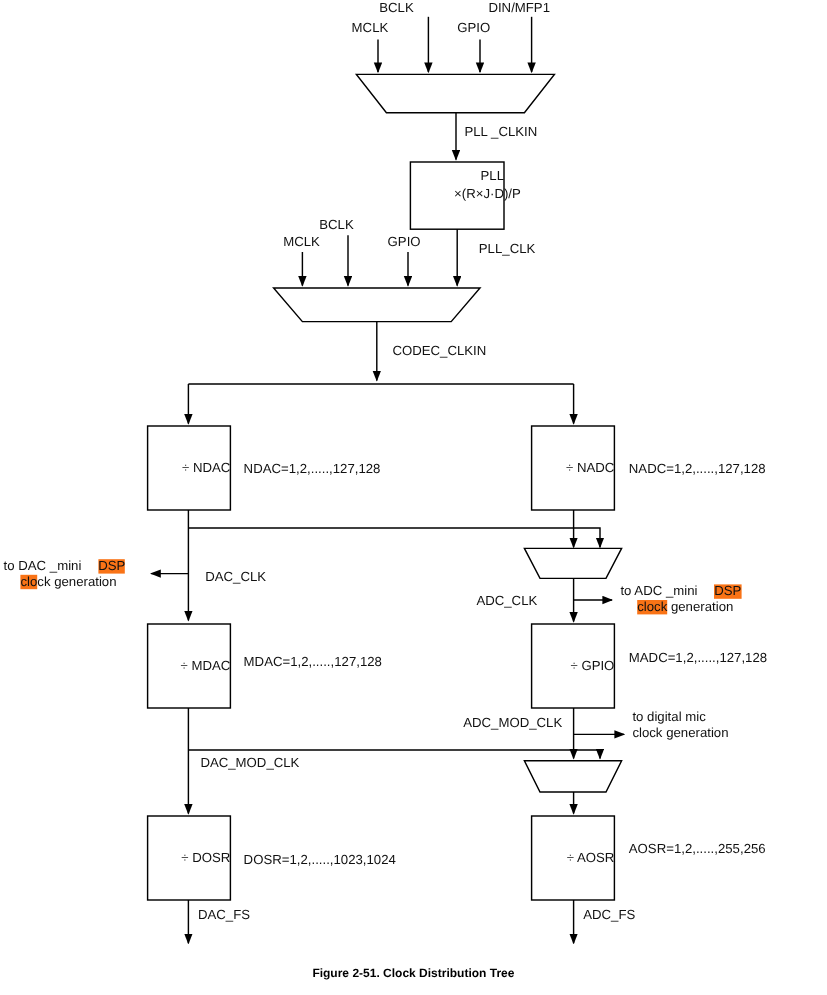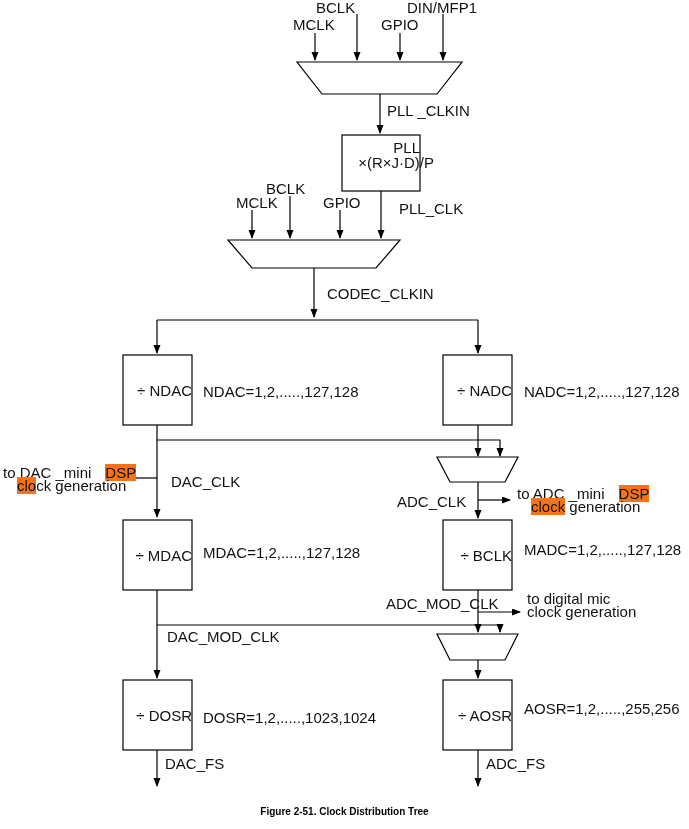--- a/index.html
+++ b/index.html
@@ -2,21 +2,21 @@
 <html><head>
 <meta charset="utf-8">
 <style>
   * { margin:0; padding:0; box-sizing:border-box; }
   html,body { background:#ffffff; }
   body { font-family:"Liberation Sans", sans-serif; color:#111; }
   .page { position:relative; width:689px; height:829px; background:#ffffff; overflow:hidden; }
   svg.diagram { position:absolute; left:0; top:0; }
   .wire { stroke:#000; stroke-width:1.2; fill:none; }
   .shape { stroke:#000; stroke-width:1.2; fill:#ffffff; }
-  .lbl { position:absolute; font-size:15px; line-height:13px; color:#111; white-space:nowrap; }
+  .lbl { position:absolute; font-size:11px; line-height:13px; color:#111; white-space:nowrap; }
   .lbl.center { text-align:right; }
   .hl { background:#f97316;margin-left:14px; }
   .caption { position:absolute; left:0; top:806px; width:689px; text-align:center;
              font-size:10px; font-weight:bold; color:#000; }
 </style>
 </head>
 <body>
 
 <div class="page">
 
@@ -100,21 +100,21 @@
   <div class="lbl" style="left:171px;top:475px">DAC_CLK</div>
   <div class="lbl" style="left:397px;top:495px">ADC_CLK</div>
 
   <div class="lbl" style="left:517px;top:487px">
     <div><span>to ADC _mini</span><span class="hl">DSP</span></div>
     <div><span class="hl">clock</span><span> generation</span></div>
   </div>
 
   <div class="lbl center" style="left:123px;top:549px;width:69px">÷ MDAC</div>
   <div class="lbl" style="left:203px;top:546px">MDAC=1,2,.....,127,128</div>
-  <div class="lbl center" style="left:443px;top:549px;width:69px">÷ BCLK</div>
+  <div class="lbl center" style="left:443px;top:549px;width:69px">÷ GPIO</div>
   <div class="lbl" style="left:524px;top:543px">MADC=1,2,.....,127,128</div>
 
   <div class="lbl" style="left:386px;top:597px">ADC_MOD_CLK</div>
 
   <div class="lbl" style="left:527px;top:592px">
     <div>to digital mic</div>
     <div>clock generation</div>
   </div>
 
   <div class="lbl" style="left:167px;top:630px">DAC_MOD_CLK</div>

